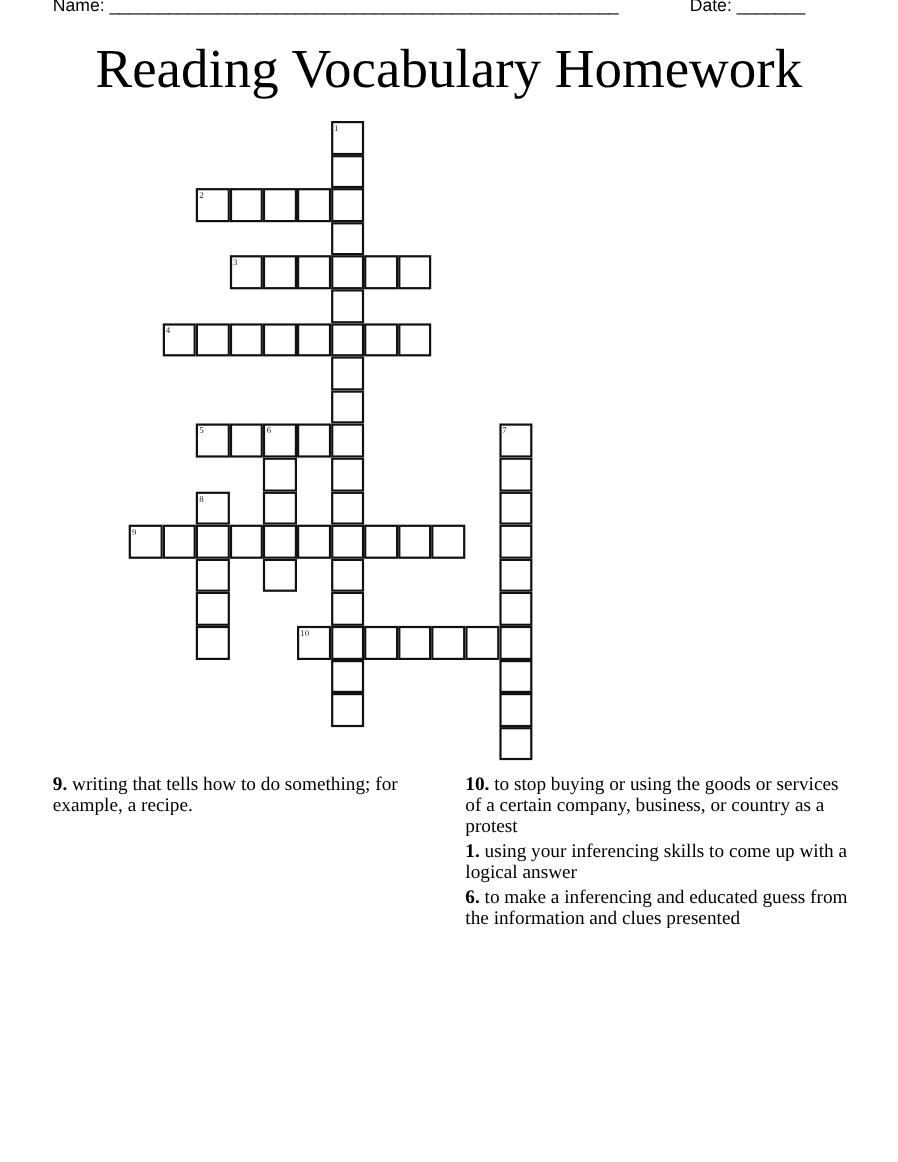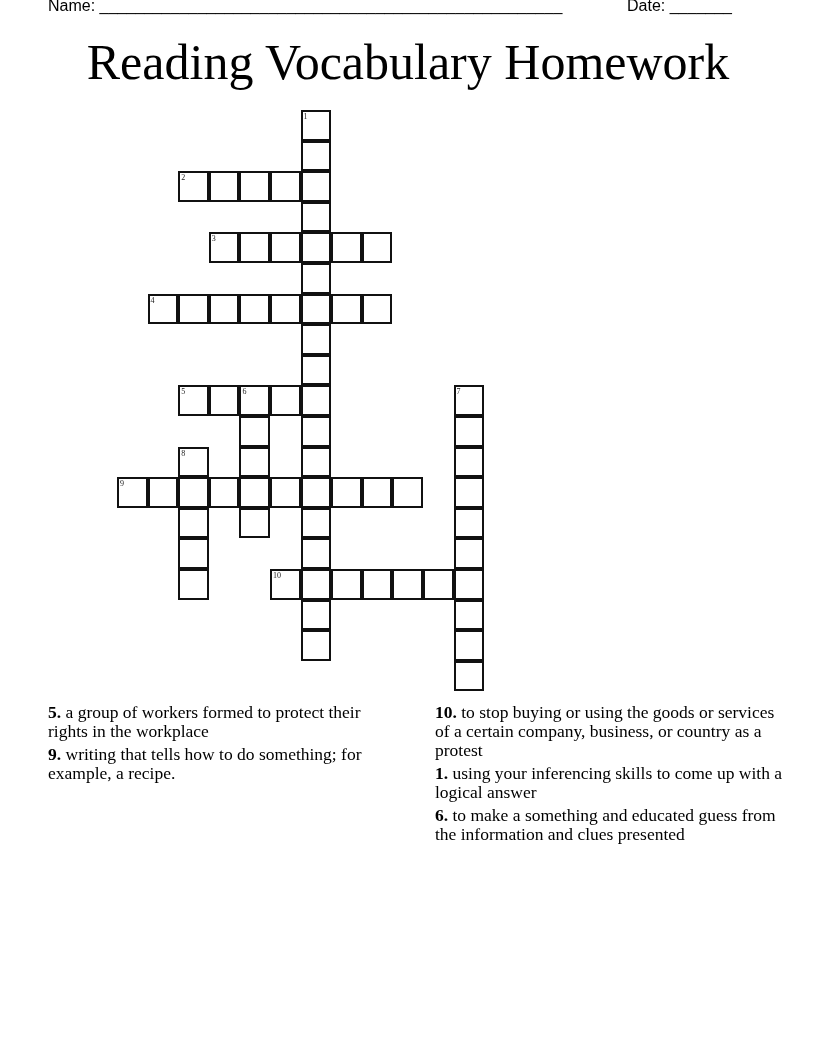--- a/index.html
+++ b/index.html
@@ -20,21 +20,21 @@
     border: 2px solid #111; background: #fff;
   }
   .cell-num {
     position: absolute; top: 1px; left: 1px;
     font-family: "Liberation Serif", serif; font-size: 8px; line-height: 8px; color: #222;
   }
   .clues {
     position: absolute; font-family: "Liberation Serif", serif; font-size: 17.5px; line-height: 19px; color: #000;
   }
   .clues-left { left: 48px; top: 703px; width: 340px; }
-  .clues-right { left: 435px; top: 703px; width: 350px; }
+  .clues-right { left: 423px; top: 703px; width: 350px; }
   .section-head { font-weight: bold; text-decoration: underline; margin-bottom: 4px; }
   .clue { margin-bottom: 4px; }
   .clue-num { font-weight: bold; }
 </style>
 </head>
 <body>
 
 <div class="header-line">
   <span class="name-label">Name: ____________________________________________________</span>
   <span class="date-label">Date: _______</span>
@@ -128,21 +128,20 @@
     <div class="cell" style="left: 270px; top: 569px;">
       <span class="cell-num">10</span>
     </div>
     <div class="cell" style="left: 331.2px; top: 569px;"></div>
     <div class="cell" style="left: 361.8px; top: 569px;"></div>
     <div class="cell" style="left: 392.4px; top: 569px;"></div>
     <div class="cell" style="left: 423px; top: 569px;"></div>
   </div>
 
 <div class="clues clues-left">
-  <div class="clue"><span class="clue-num">5.</span><span> a group of workers formed to protect their rights in the workplace</span></div>
   <div class="clue"><span class="clue-num">9.</span><span> writing that tells how to do something; for example, a recipe.</span></div>
 </div>
 
 <div class="clues clues-right">
   <div class="clue"><span class="clue-num">10.</span><span> to stop buying or using the goods or services of a certain company, business, or country as a protest</span></div>
   <div class="clue"><span class="clue-num">1.</span><span> using your inferencing skills to come up with a logical answer</span></div>
-  <div class="clue"><span class="clue-num">6.</span><span> to make a something and educated guess from the information and clues presented</span></div>
+  <div class="clue"><span class="clue-num">6.</span><span> to make a inferencing and educated guess from the information and clues presented</span></div>
 </div>
 
 </body></html>

